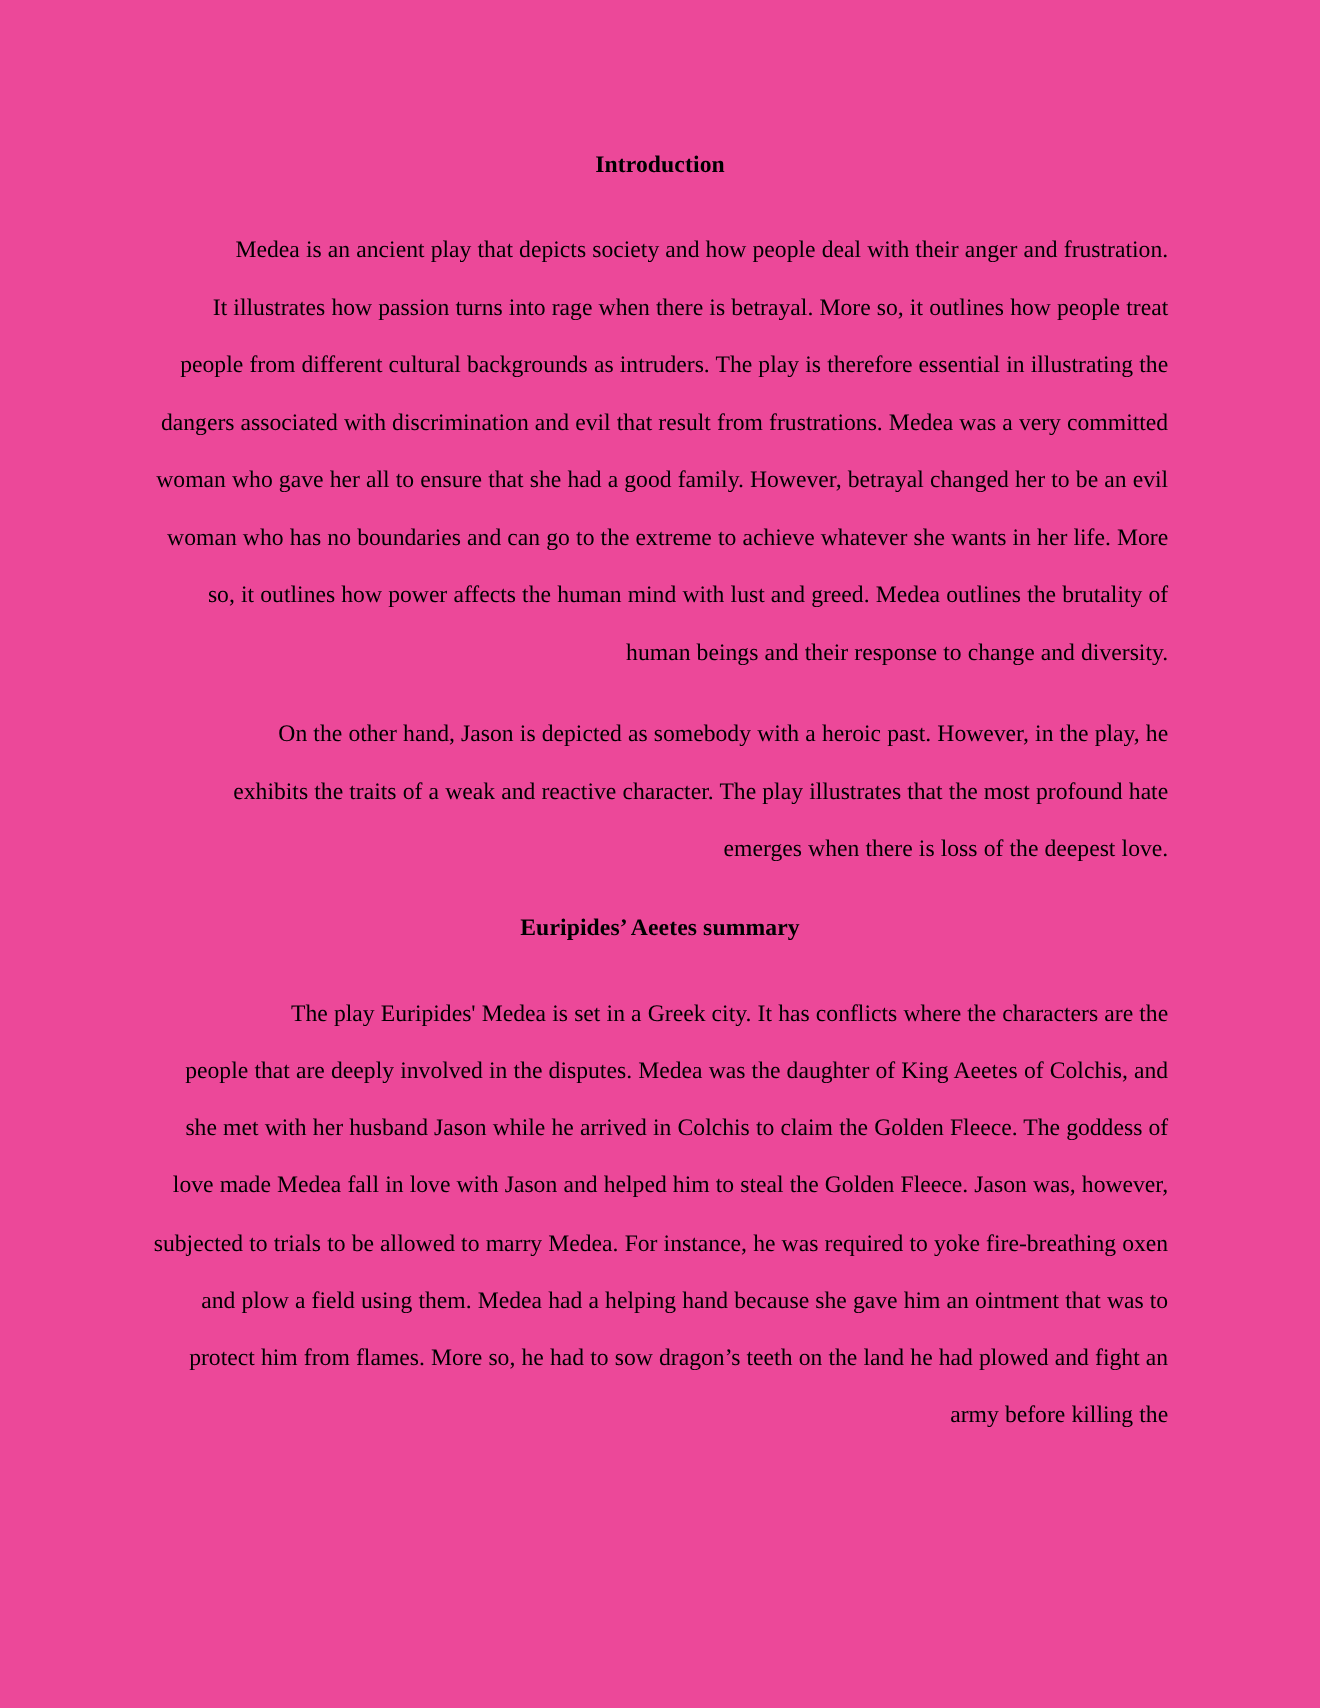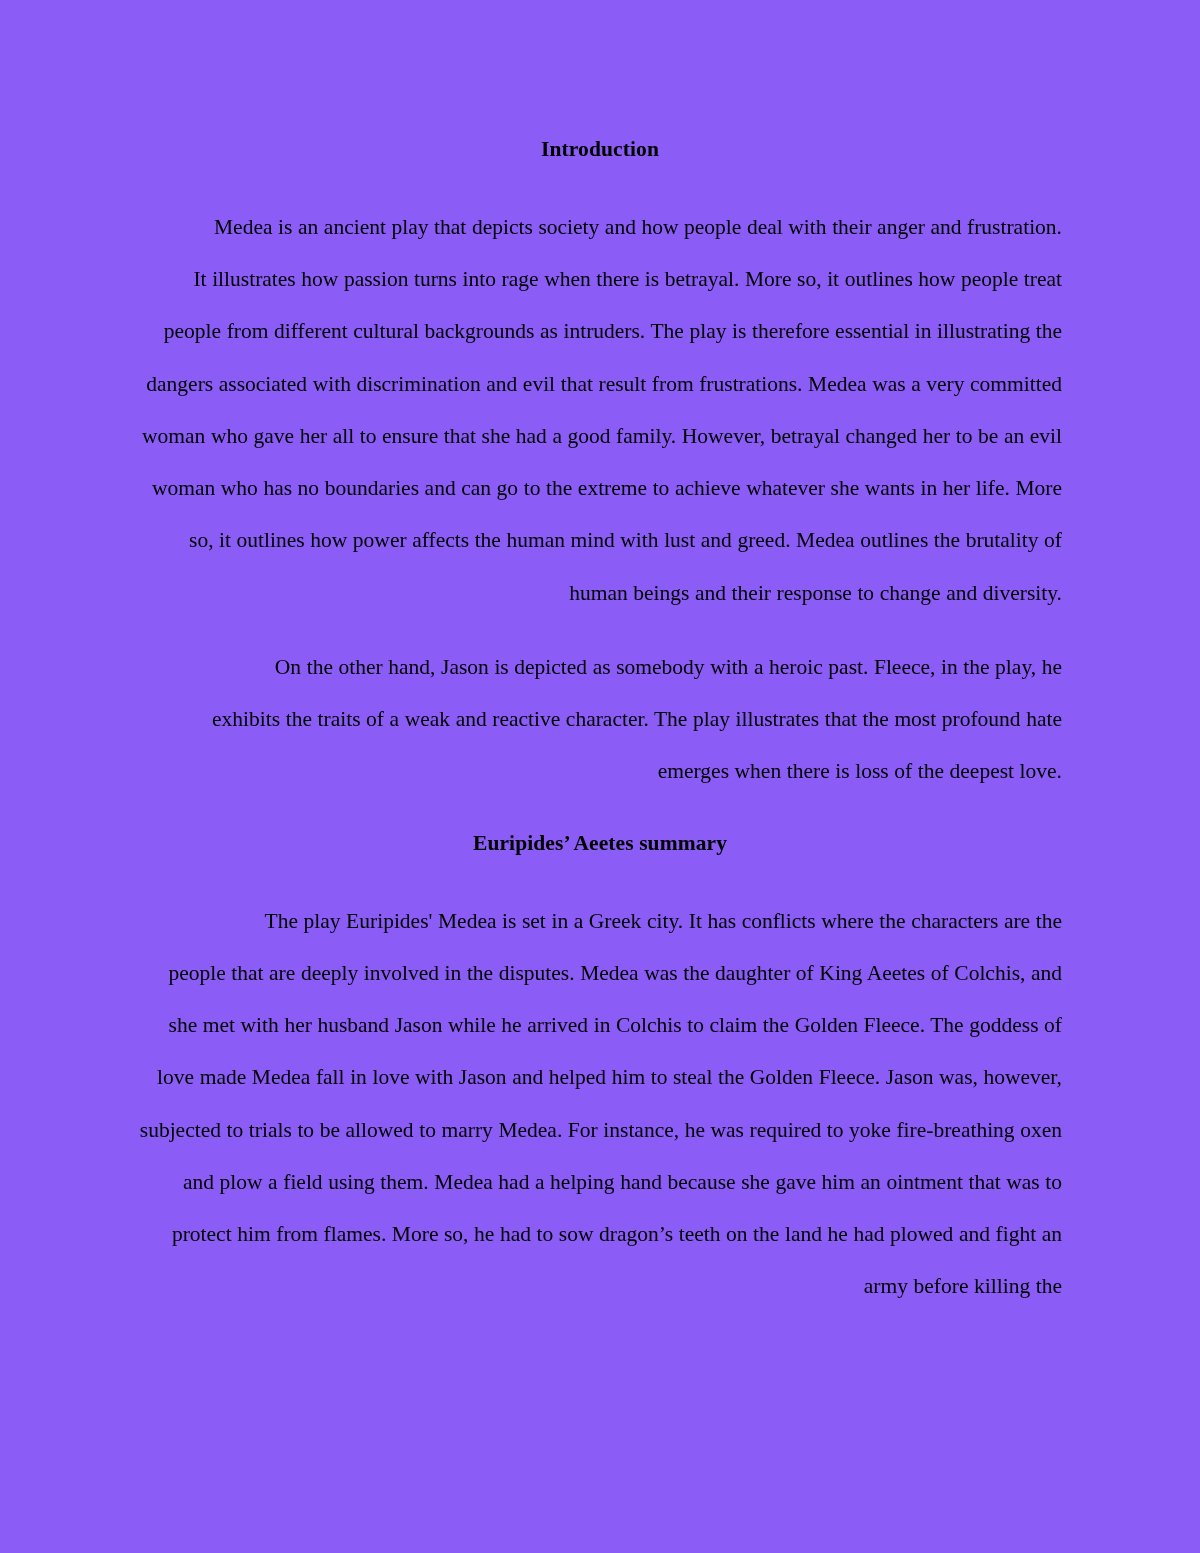--- a/index.html
+++ b/index.html
@@ -8,21 +8,21 @@
     background: #ffffff;
   }
   body {
     font-family: "Liberation Serif", "DejaVu Serif", serif;
     color: #000000;
   }
   .page {
     width: 1200px;
     height: 1553px;
     box-sizing: border-box;
-    background: #8b5cf6;
+    background: #ec4899;
     position: relative;
     overflow: hidden;
     padding: 128px 138px 0 138px;
   }
   .doc-body {
     width: 924px;
   }
   h1.section-heading {
     font-size: 21.5px;
     font-weight: bold;
@@ -58,21 +58,21 @@
   <div class="doc-body">
 
     <h1 class="section-heading">Introduction</h1>
 
     <div class="gap-after-heading"></div>
 
     <p class="para">Medea is an ancient play that depicts society and how people deal with their anger and frustration. It illustrates how passion turns into rage when there is betrayal. More so, it outlines how people treat people from different cultural backgrounds as intruders. The play is therefore essential in illustrating the dangers associated with discrimination and evil that result from frustrations. Medea was a very committed woman who gave her all to ensure that she had a good family. However, betrayal changed her to be an evil woman who has no boundaries and can go to the extreme to achieve whatever she wants in her life. More so, it outlines how power affects the human mind with lust and greed. Medea outlines the brutality of human beings and their response to change and diversity.</p>
 
     <div class="gap-para"></div>
 
-    <p class="para">On the other hand, Jason is depicted as somebody with a heroic past. Fleece, in the play, he exhibits the traits of a weak and reactive character. The play illustrates that the most profound hate emerges when there is loss of the deepest love.</p>
+    <p class="para">On the other hand, Jason is depicted as somebody with a heroic past. However, in the play, he exhibits the traits of a weak and reactive character. The play illustrates that the most profound hate emerges when there is loss of the deepest love.</p>
 
     <div class="gap-before-heading"></div>
 
     <h1 class="section-heading">Euripides’ Aeetes summary</h1>
 
     <div class="gap-after-heading"></div>
 
     <p class="para">The play Euripides' Medea is set in a Greek city. It has conflicts where the characters are the people that are deeply involved in the disputes. Medea was the daughter of King Aeetes of Colchis, and she met with her husband Jason while he arrived in Colchis to claim the Golden Fleece. The goddess of love made Medea fall in love with Jason and helped him to steal the Golden Fleece. Jason was, however, subjected to trials to be allowed to marry Medea. For instance, he was required to yoke fire-breathing oxen and plow a field using them. Medea had a helping hand because she gave him an ointment that was to protect him from flames. More so, he had to sow dragon’s teeth on the land he had plowed and fight an army before killing the</p>
 
   </div>

